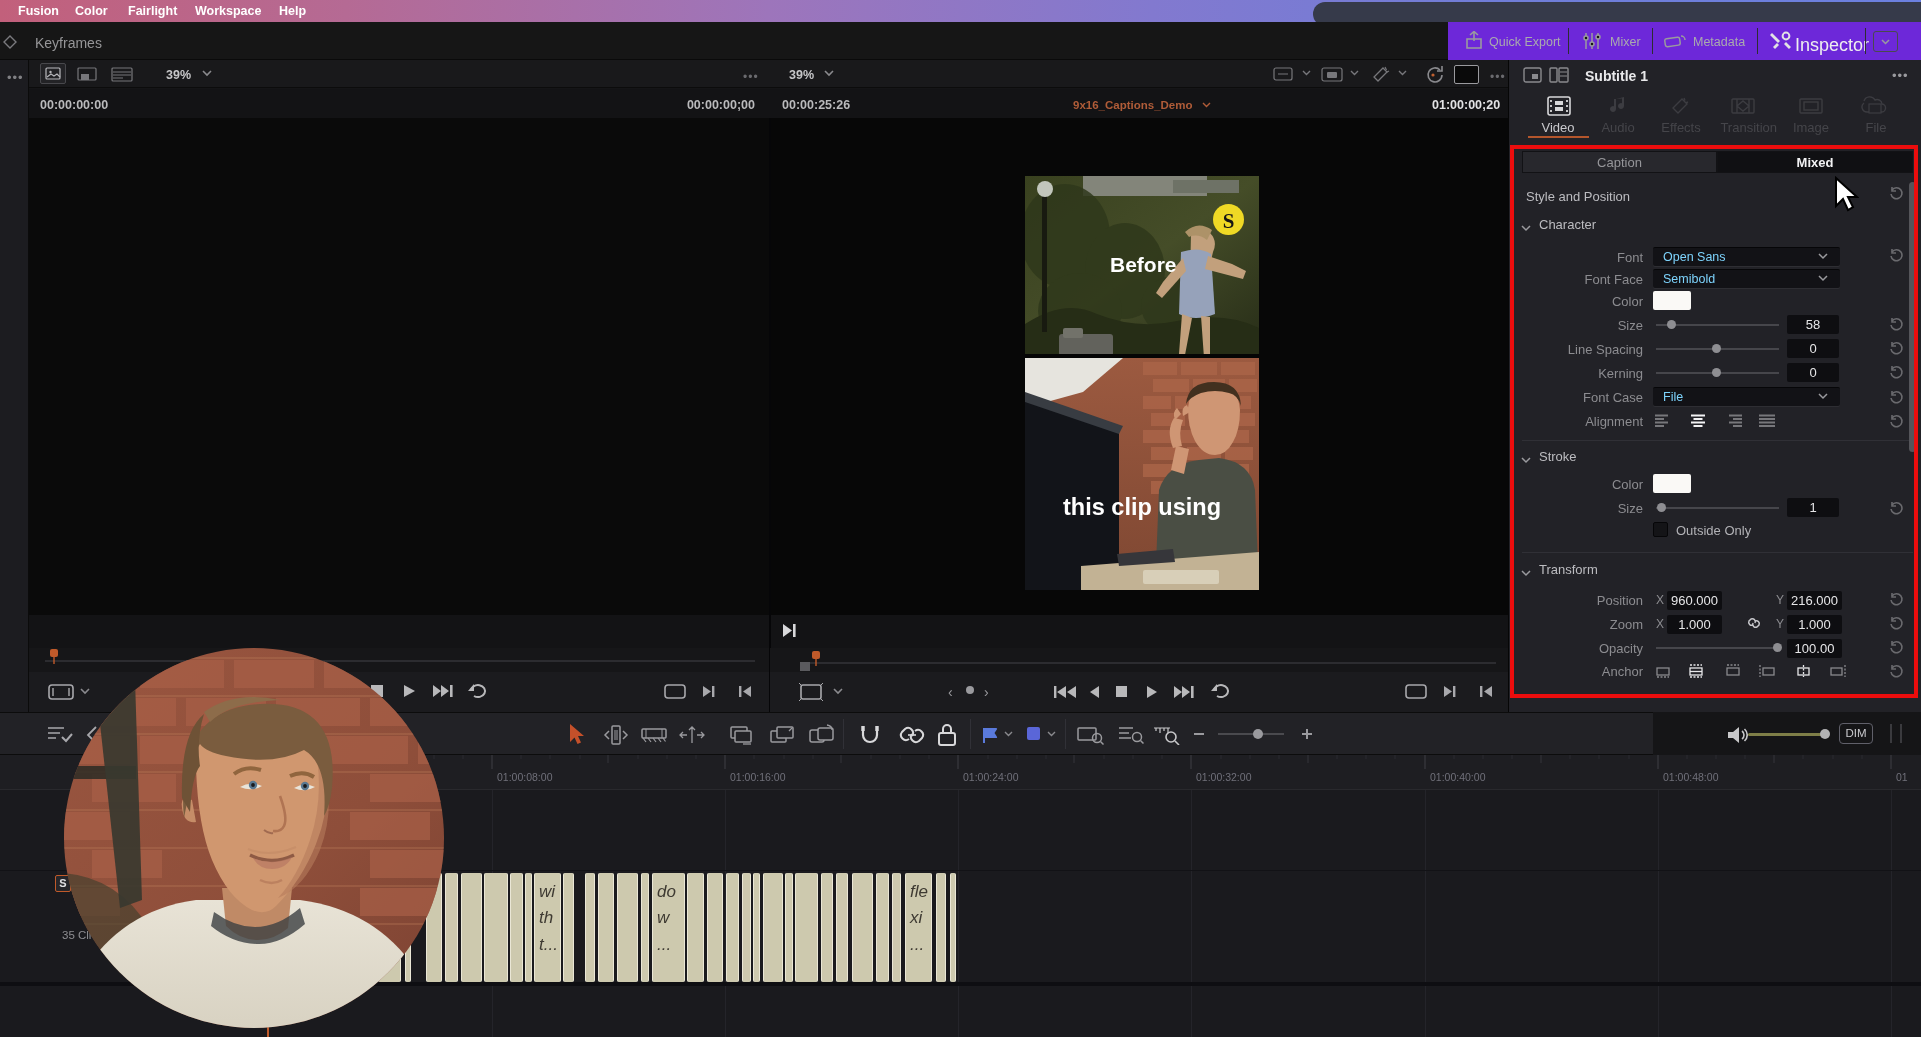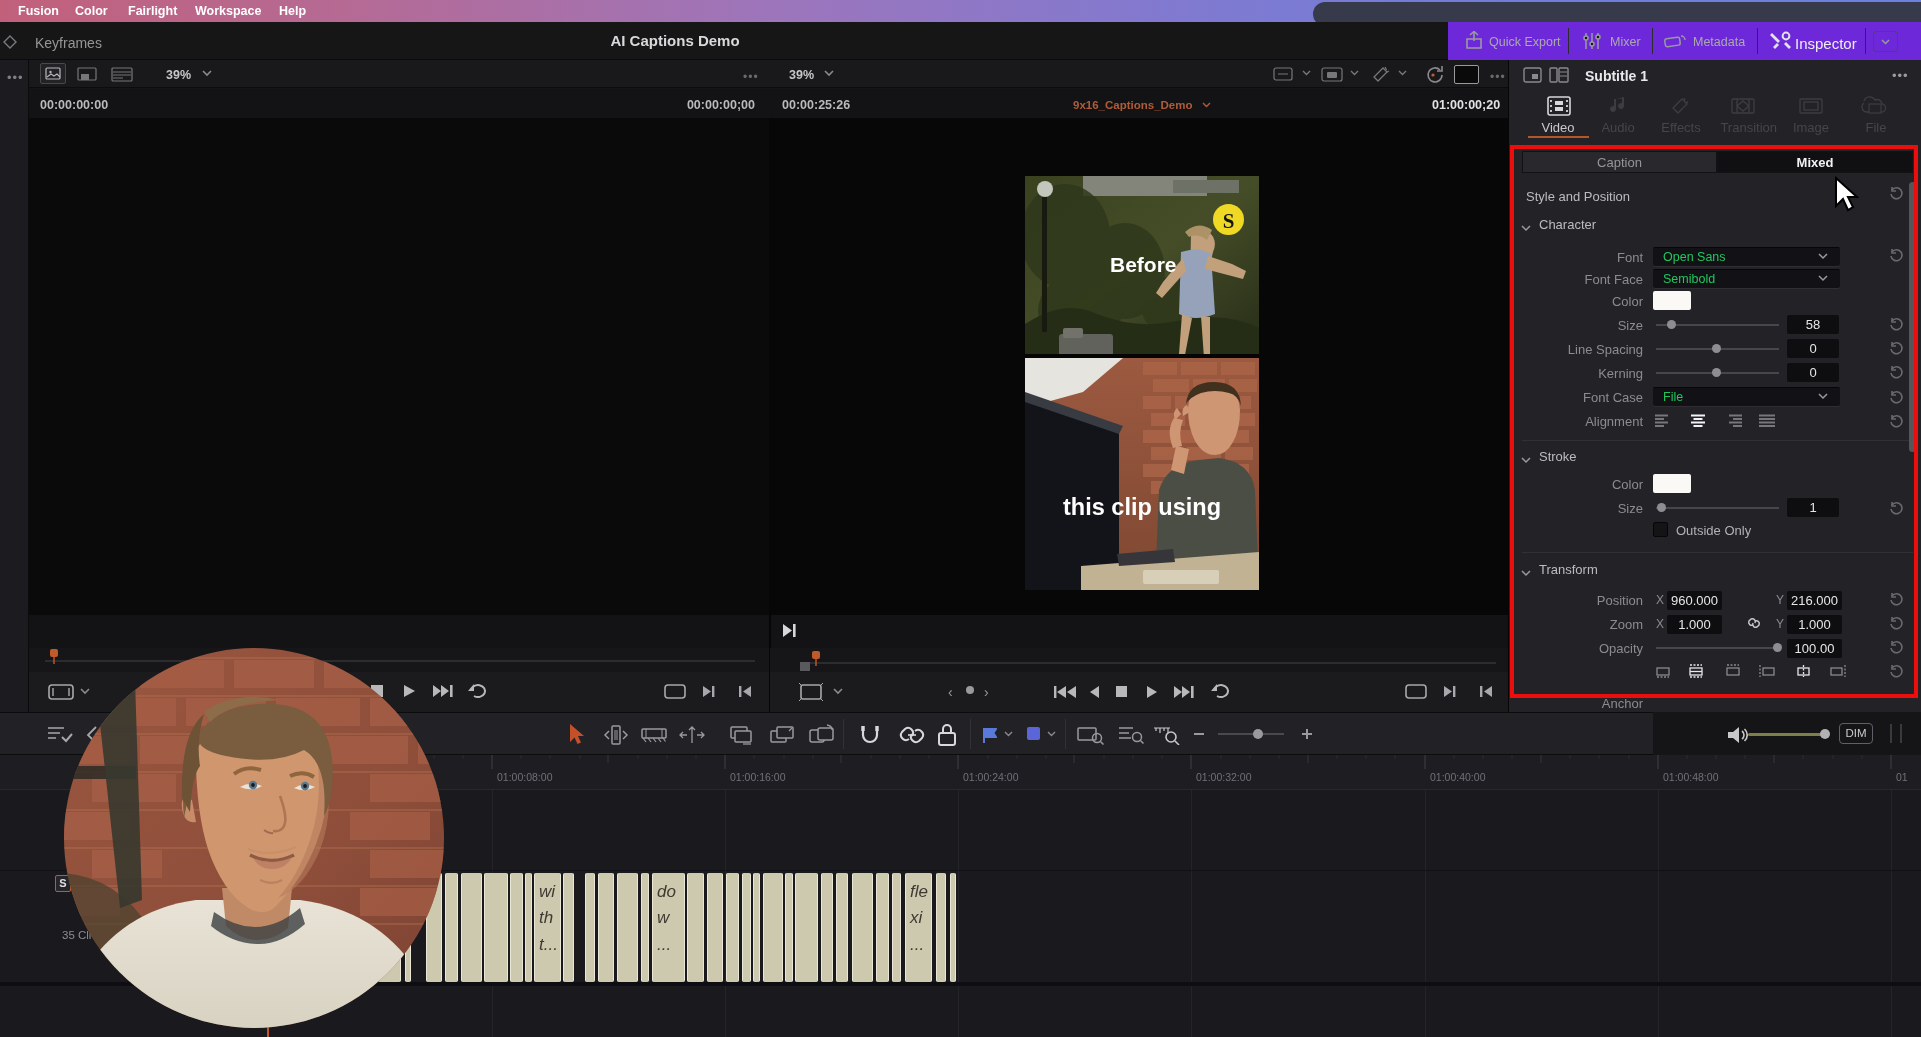--- a/index.html
+++ b/index.html
@@ -19,21 +19,20 @@
     <div class="abs" style="left:195px;top:4px;color:#fff;font-size:12.5px;font-weight:600;">Workspace</div>
     <div class="abs" style="left:279px;top:4px;color:#fff;font-size:12.5px;font-weight:600;">Help</div>
     <div class="abs" style="left:1313px;top:2px;width:608px;height:24px;background:#363a4a;border-radius:13px 0 0 13px;"></div>
   </div>
 
   <div class="abs" id="header2" style="left:0;top:22px;width:1921px;height:38px;background:#161616;border-bottom:1px solid #0a0a0a;">
     <svg class="abs" style="left:3px;top:13px;" width="14" height="14" viewBox="0 0 14 14">
         <path d="M7 1 L13 7 L7 13 L1 7 Z" fill="none" stroke="#7a7a7e" stroke-width="1.4"></path>
       </svg>
     <div class="abs" style="left:35px;top:13px;color:#969698;font-size:14px;">Keyframes</div>
-    <div class="abs" style="left:420px;top:10px;width:510px;text-align:center;color:#d9d9db;font-size:15px;font-weight:700;">AI Captions Demo</div>
   </div>
 
   <div class="abs" style="left:1448px;top:22px;width:473px;height:38px;background:#6d28d9;">
     <svg class="abs" style="left:15px;top:9px" width="22" height="20" viewBox="0 0 22 20">
         <path d="M4 8 h14 v9 h-14 z M11 1 v9 M7 4 l4 -3.5 l4 3.5" fill="none" stroke="#9a9a9e" stroke-width="1.6"></path>
       </svg>
     <div class="abs" style="left:41px;top:13px;color:#aaaaae;font-size:12.5px;">Quick Export</div>
     <div class="abs" style="left:120px;top:6px;width:1px;height:26px;background:#2d2d30;"></div>
     <svg class="abs" style="left:134px;top:9px" width="20" height="20" viewBox="0 0 20 20" stroke="#9a9a9e" stroke-width="1.5" fill="none">
       <path d="M4 2 v16 M10 2 v16 M16 2 v16"></path>
@@ -47,21 +46,21 @@
       <rect x="1" y="6" width="15" height="8" rx="2" transform="rotate(-8 8 10)"></rect>
         <path d="M17 4 a4 4 0 0 1 4 4"></path>
       </svg>
     <div class="abs" style="left:245px;top:13px;color:#aaaaae;font-size:12.5px;">Metadata</div>
     <div class="abs" style="left:309px;top:6px;width:1px;height:26px;background:#2d2d30;"></div>
     <svg class="abs" style="left:322px;top:9px" width="22" height="20" viewBox="0 0 22 20" fill="#e2e2e4">
       <path d="M2 2 l8 8 l-2 2 l-8 -8 z M14 13 l5 5 l2 -2 l-5 -5 z"></path>
       <circle cx="16" cy="5" r="3.4" fill="none" stroke="#e2e2e4" stroke-width="2"></circle>
       <path d="M3 16 l4 -4 l2 2 l-4 4 z" fill="#e2e2e4"></path>
       </svg>
-    <div class="abs" style="left:347px;top:13px;color:#eeeeef;font-size:15px;">Inspector</div>
+    <div class="abs" style="left:347px;top:13px;color:#eeeeef;font-size:18px;">Inspector</div>
     <div class="abs" style="left:417px;top:6px;width:1px;height:26px;background:#2d2d30;"></div>
     <div class="abs" style="left:425px;top:9px;width:25px;height:21px;border:1px solid #4a4a4e;border-radius:3px;">
       <svg width="23" height="19" viewBox="0 0 23 19">
           <path d="M8 8 l3.5 3.5 L15 8" stroke="#9a9a9e" stroke-width="1.5" fill="none"></path>
         </svg>
     </div>
   </div>
 
   <div class="abs" style="left:0;top:60px;width:29px;height:652px;background:#1c1c20;border-right:1px solid #0b0b0b;">
     <div class="abs" style="left:7px;top:10px;color:#808084;font-size:13px;letter-spacing:1px;">•••</div>
@@ -507,21 +506,21 @@
       <div class="clip" style="left:950px;width:6px;"></div>
     </div>
 
     <div class="abs" style="left:267px;top:236px;width:2px;height:11px;background:#c05a2a;"></div>
   </div>
 
   <div class="abs" id="inspector" style="left:1508px;top:60px;width:413px;height:652px;background:#222227;border-left:1px solid #060606;">
     <style>
       .ilabel{position:absolute;right:278px;color:#8c8c90;font-size:13px;text-align:right;white-space:nowrap;}
       .idrop{position:absolute;left:144px;width:187px;height:19px;background:#121216;border-radius:2px;border-top:1px solid #060608;box-shadow:0 1px 0 #2e2e33;}
-      .idroptxt{color:#22c55e;font-size:12.5px;position:absolute;left:10px;top:2px;}
+      .idroptxt{color:#7dd3fc;font-size:12.5px;position:absolute;left:10px;top:2px;}
       .ibox{position:absolute;width:52px;height:19px;background:#0e0e11;border-radius:2px;color:#e6e6e8;font-size:13px;text-align:center;line-height:19px;}
       .islider{position:absolute;height:2px;background:#46464b;}
       .iknob{position:absolute;width:9px;height:9px;border-radius:50%;background:#8e8e92;}
       .ihdr{position:absolute;color:#bcbcc0;font-size:13px;}
     </style>
 
     <svg class="abs" style="left:14px;top:7px" width="19" height="16" viewBox="0 0 19 16">
         <rect x="1" y="1" width="17" height="14" rx="2" fill="none" stroke="#8a8a8e" stroke-width="1.4"></rect>
         <rect x="9" y="7" width="6" height="5" fill="#8a8a8e"></rect>
       </svg>
@@ -663,21 +662,21 @@
     <svg class="abs" style="left:237px;top:556px" width="16" height="14" viewBox="0 0 16 14" stroke="#c8c8cc" fill="none" stroke-width="1.5">
         <path d="M7 9 a3 3 0 0 1 -4 -4 l2 -2 a3 3 0 0 1 4 4"></path>
         <path d="M9 5 a3 3 0 0 1 4 4 l-2 2 a3 3 0 0 1 -4 -4"></path>
       </svg>
     <div class="abs" style="left:267px;top:557px;color:#8c8c90;font-size:12px;">Y</div>
     <div class="ibox" style="left:278px;top:555px;width:55px;">1.000</div>
     <div class="ilabel" style="top:581px;">Opacity</div>
     <div class="islider" style="left:147px;top:587px;width:122px;"></div>
     <div class="iknob" style="left:264px;top:583px;"></div>
     <div class="ibox" style="left:278px;top:579px;width:55px;">100.00</div>
-    <div class="ilabel" style="top:636px;">Anchor</div>
+    <div class="ilabel" style="top:604px;">Anchor</div>
     <svg class="abs" style="left:146px;top:604px" width="17" height="14" viewBox="0 0 17 14" stroke="#8a8a8e" fill="none" stroke-width="1.3">
         <rect x="2" y="4" width="12" height="7"></rect>
         <path d="M2 13 h12" stroke-dasharray="2 1.5"></path>
       </svg>
     <svg class="abs" style="left:179px;top:604px" width="17" height="14" viewBox="0 0 17 14" stroke="#e8e8ea" fill="none" stroke-width="1.3">
         <rect x="2" y="4" width="12" height="7"></rect>
         <path d="M2 1 h12 M2 13 h12" stroke-dasharray="2 1.5"></path>
         <path d="M2 7.5 h12"></path>
       </svg>
     <svg class="abs" style="left:215px;top:604px" width="17" height="14" viewBox="0 0 17 14" stroke="#8a8a8e" fill="none" stroke-width="1.3">

